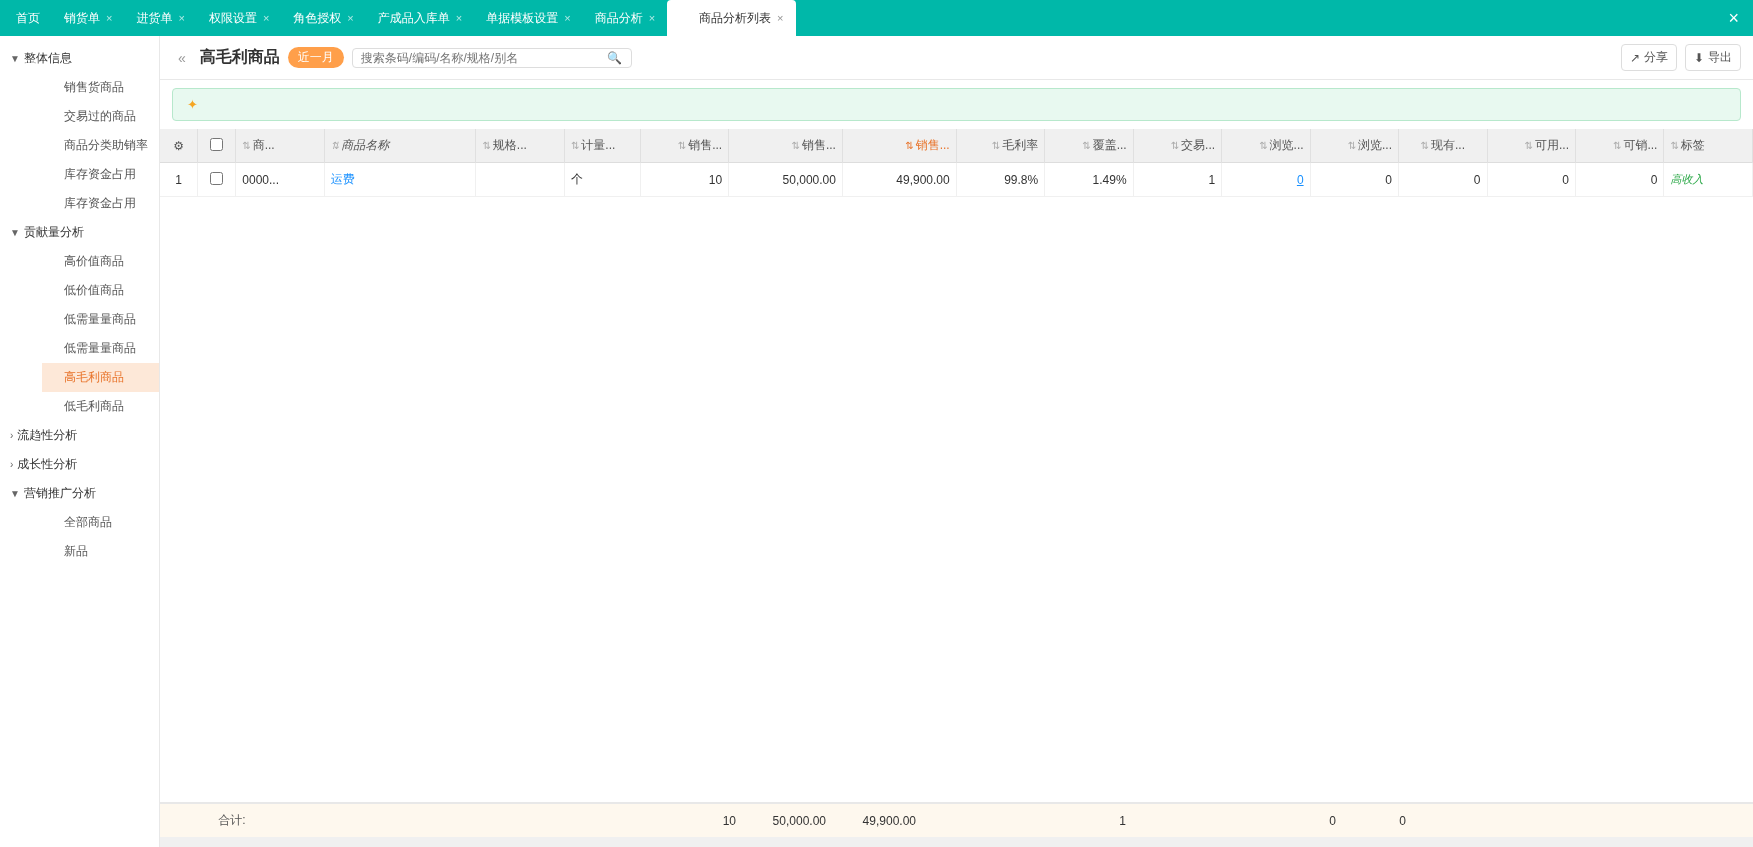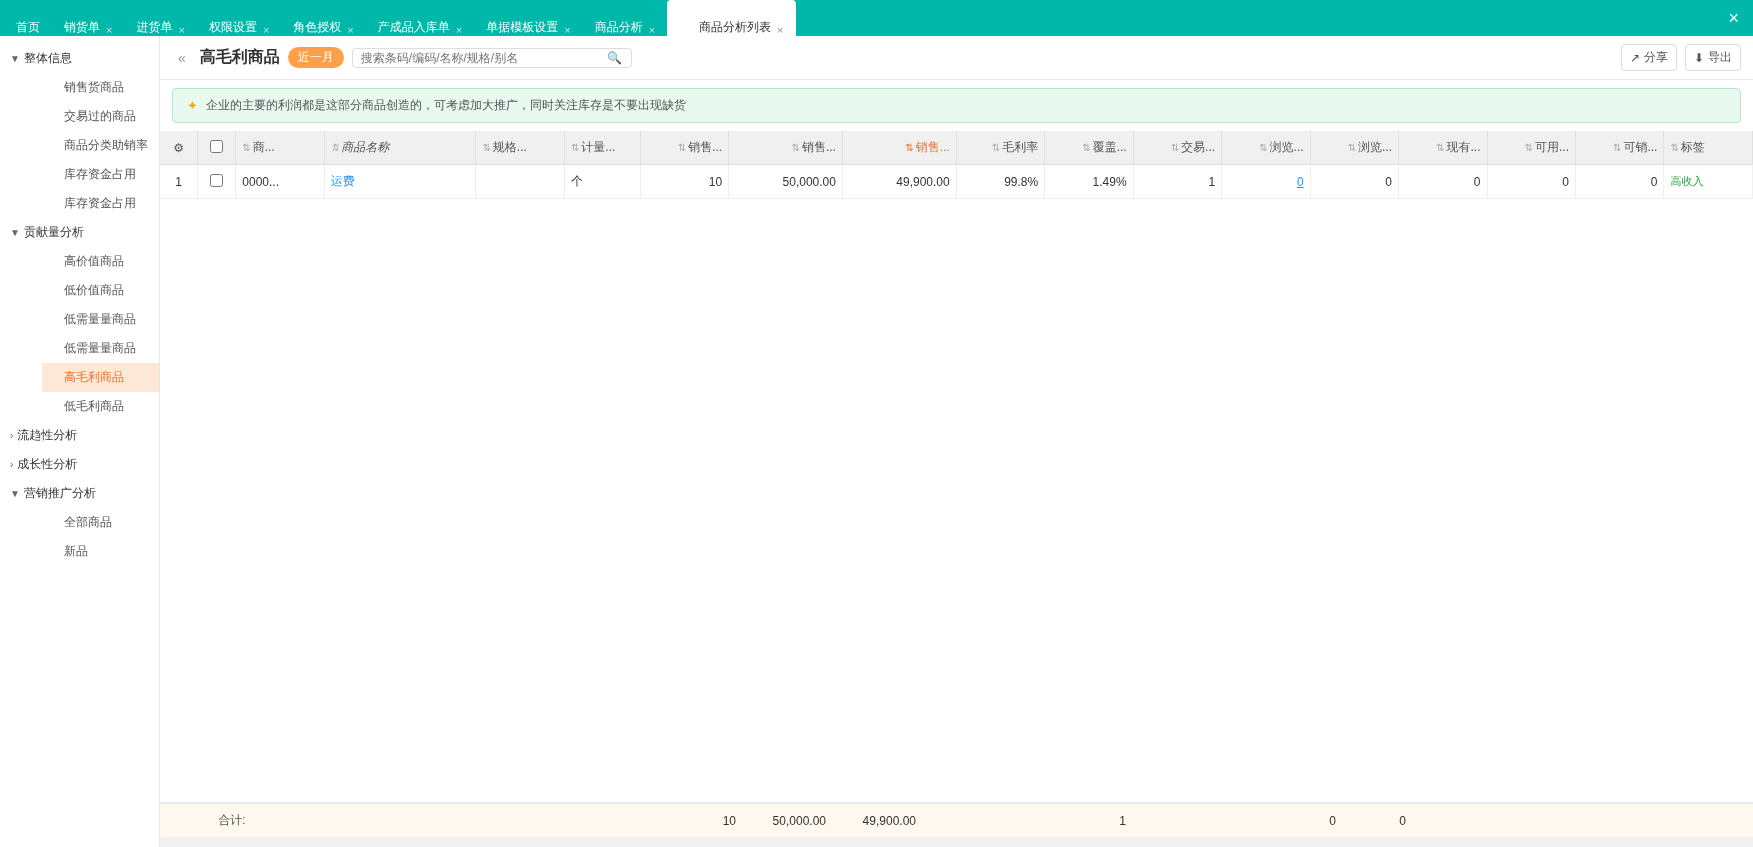--- a/index.html
+++ b/index.html
@@ -9,21 +9,21 @@
     .top-nav {
       background: #00b8a9;
       display: flex;
       align-items: center;
       height: 36px;
       padding: 0 4px;
       flex-shrink: 0;
     }
     .nav-tab {
       display: flex;
-      align-items: flex-end;
+      align-items: center;
       padding: 0 12px;
       height: 36px;
       color: #fff;
       cursor: pointer;
       white-space: nowrap;
       font-size: 12px;
       position: relative;
     }
     .nav-tab.active {
       background: #fff;
@@ -207,21 +207,21 @@
     thead th .sort-icon { color: #aaa; font-size: 10px; margin-right: 2px; }
     tbody tr { border-bottom: 1px solid #f0f0f0; }
     tbody td {
       padding: 8px 6px;
       color: #333;
       border-right: 1px solid #f0f0f0;
       white-space: nowrap;
     }
     .td-center { text-align: center; }
     .td-right { text-align: right; }
-    .tag-high { color: #28a745; font-size: 11px; }
+    .tag-high { color: #28a745; font-size: 11px; font-style: italic; }
 
     
     .table-footer {
       background: #fef8ee;
       border-top: 2px solid #e8e8e8;
       display: flex;
       align-items: center;
       padding: 8px 12px;
       flex-shrink: 0;
       gap: 0;
@@ -358,42 +358,41 @@
         <span>分享</span>
       </button>
       <button class="action-btn">
         <span>⬇</span>
         <span>导出</span>
       </button>
     </div>
 
     <div class="info-banner">
       <span class="info-icon">✦</span>
-      <span>企业的主要的利润都是这部分商品创造的，可考虑加大推广，同时关注库存是不要出现缺货</span>
     </div>
 
     <div class="table-container">
       <table>
         <thead>
           <tr>
             <th style="width:30px;text-align:center;">⚙</th>
             <th style="width:30px;text-align:center;"><input type="checkbox" style=""></th>
             <th style="width:70px;"><span class="sort-icon">⇅</span><span>商...</span></th>
             <th style="width:120px;font-style:italic;"><span class="sort-icon">⇅</span><span>商品名称</span></th>
             <th style="width:70px;"><span class="sort-icon">⇅</span><span>规格...</span></th>
             <th style="width:60px;"><span class="sort-icon">⇅</span><span>计量...</span></th>
             <th style="width:70px;text-align:right;"><span class="sort-icon">⇅</span><span>销售...</span></th>
             <th style="width:90px;text-align:right;"><span class="sort-icon">⇅</span><span>销售...</span></th>
             <th style="width:90px;text-align:right;"><span class="sort-icon" style="color:#e8732a;">⇅</span><span style="color:#e8732a;">销售...</span></th>
             <th style="width:70px;text-align:right;"><span class="sort-icon">⇅</span><span>毛利率</span></th>
             <th style="width:70px;text-align:right;"><span class="sort-icon">⇅</span><span>覆盖...</span></th>
             <th style="width:70px;text-align:right;"><span class="sort-icon">⇅</span><span>交易...</span></th>
             <th style="width:70px;text-align:right;"><span class="sort-icon">⇅</span><span>浏览...</span></th>
             <th style="width:70px;text-align:right;"><span class="sort-icon">⇅</span><span>浏览...</span></th>
-            <th style="width:70px;text-align:right;margin-top:12px;"><span class="sort-icon">⇅</span><span>现有...</span></th>
+            <th style="width:70px;text-align:center;margin-top:12px;"><span class="sort-icon">⇅</span><span>现有...</span></th>
             <th style="width:70px;text-align:right;"><span class="sort-icon">⇅</span><span>可用...</span></th>
             <th style="width:70px;text-align:right;"><span class="sort-icon">⇅</span><span>可销...</span></th>
             <th style="width:70px;"><span class="sort-icon">⇅</span><span>标签</span></th>
           </tr>
         </thead>
         <tbody id="table-body">
 
         <tr>
       <td class="td-center">1</td>
       <td class="td-center"><input type="checkbox" style=""></td>

